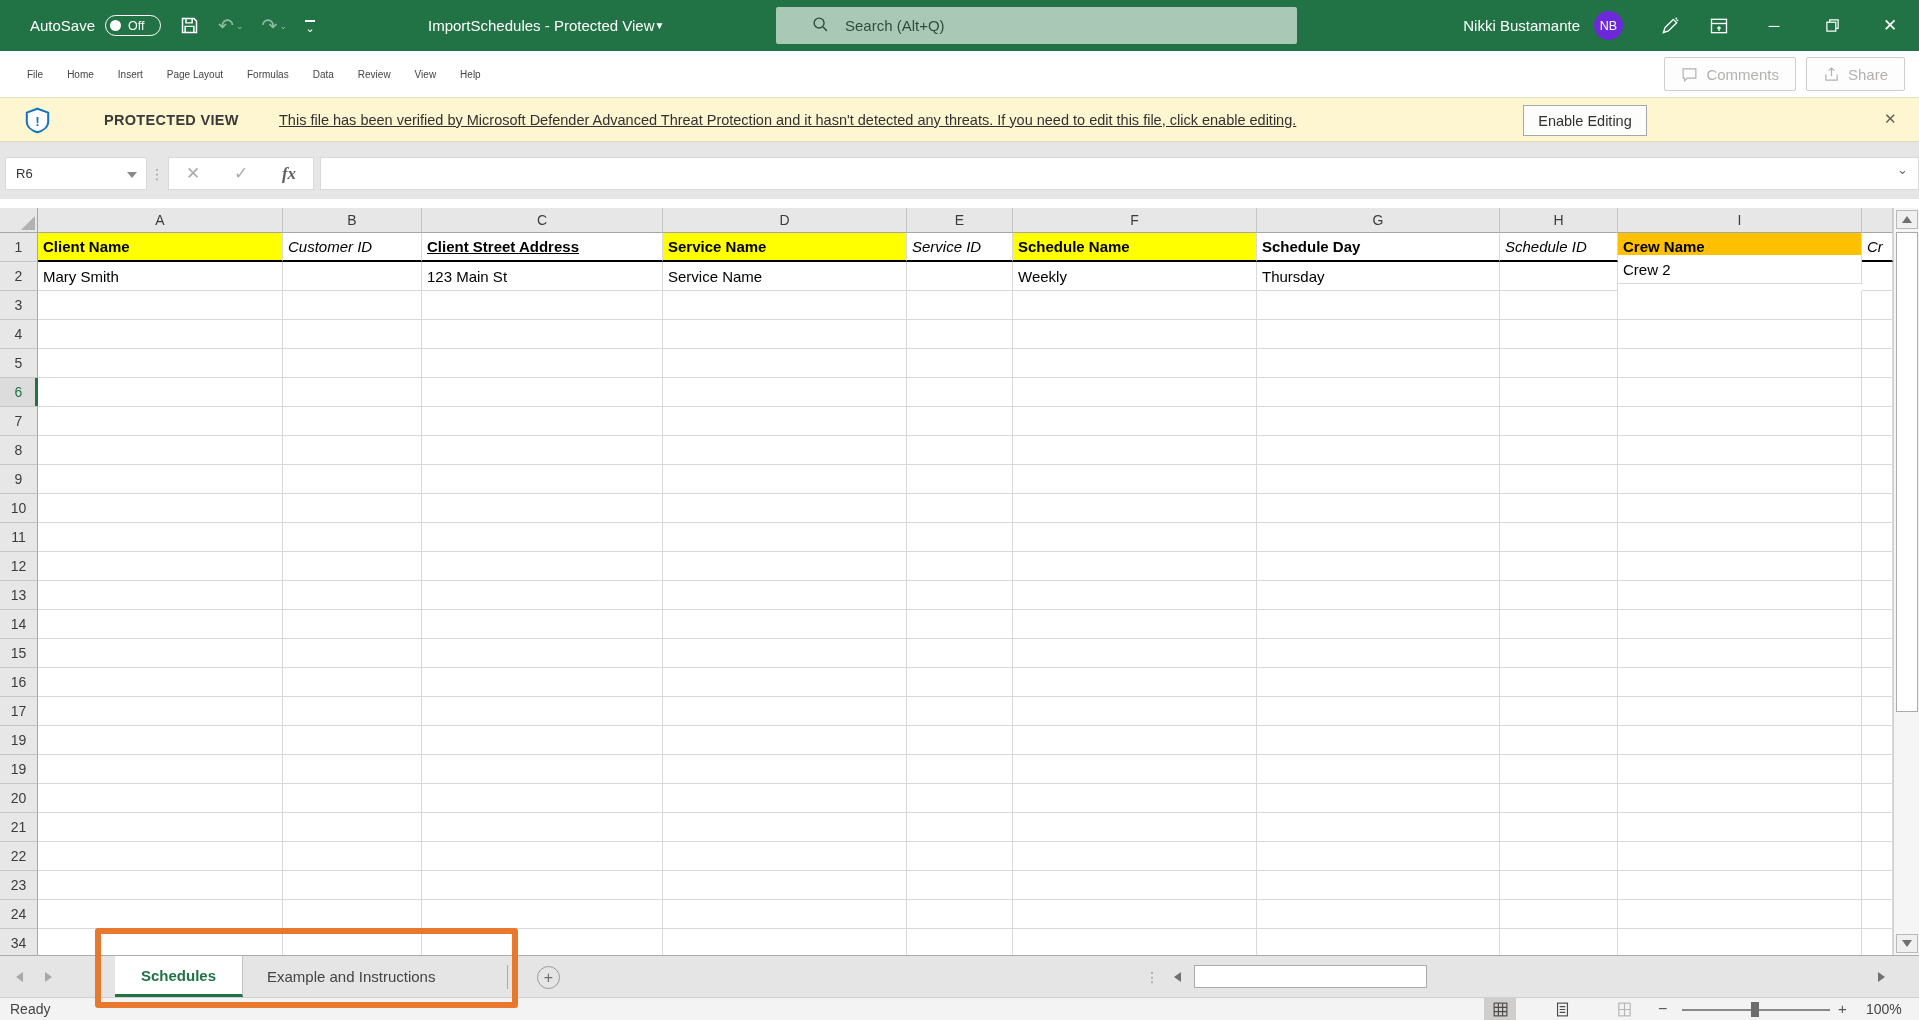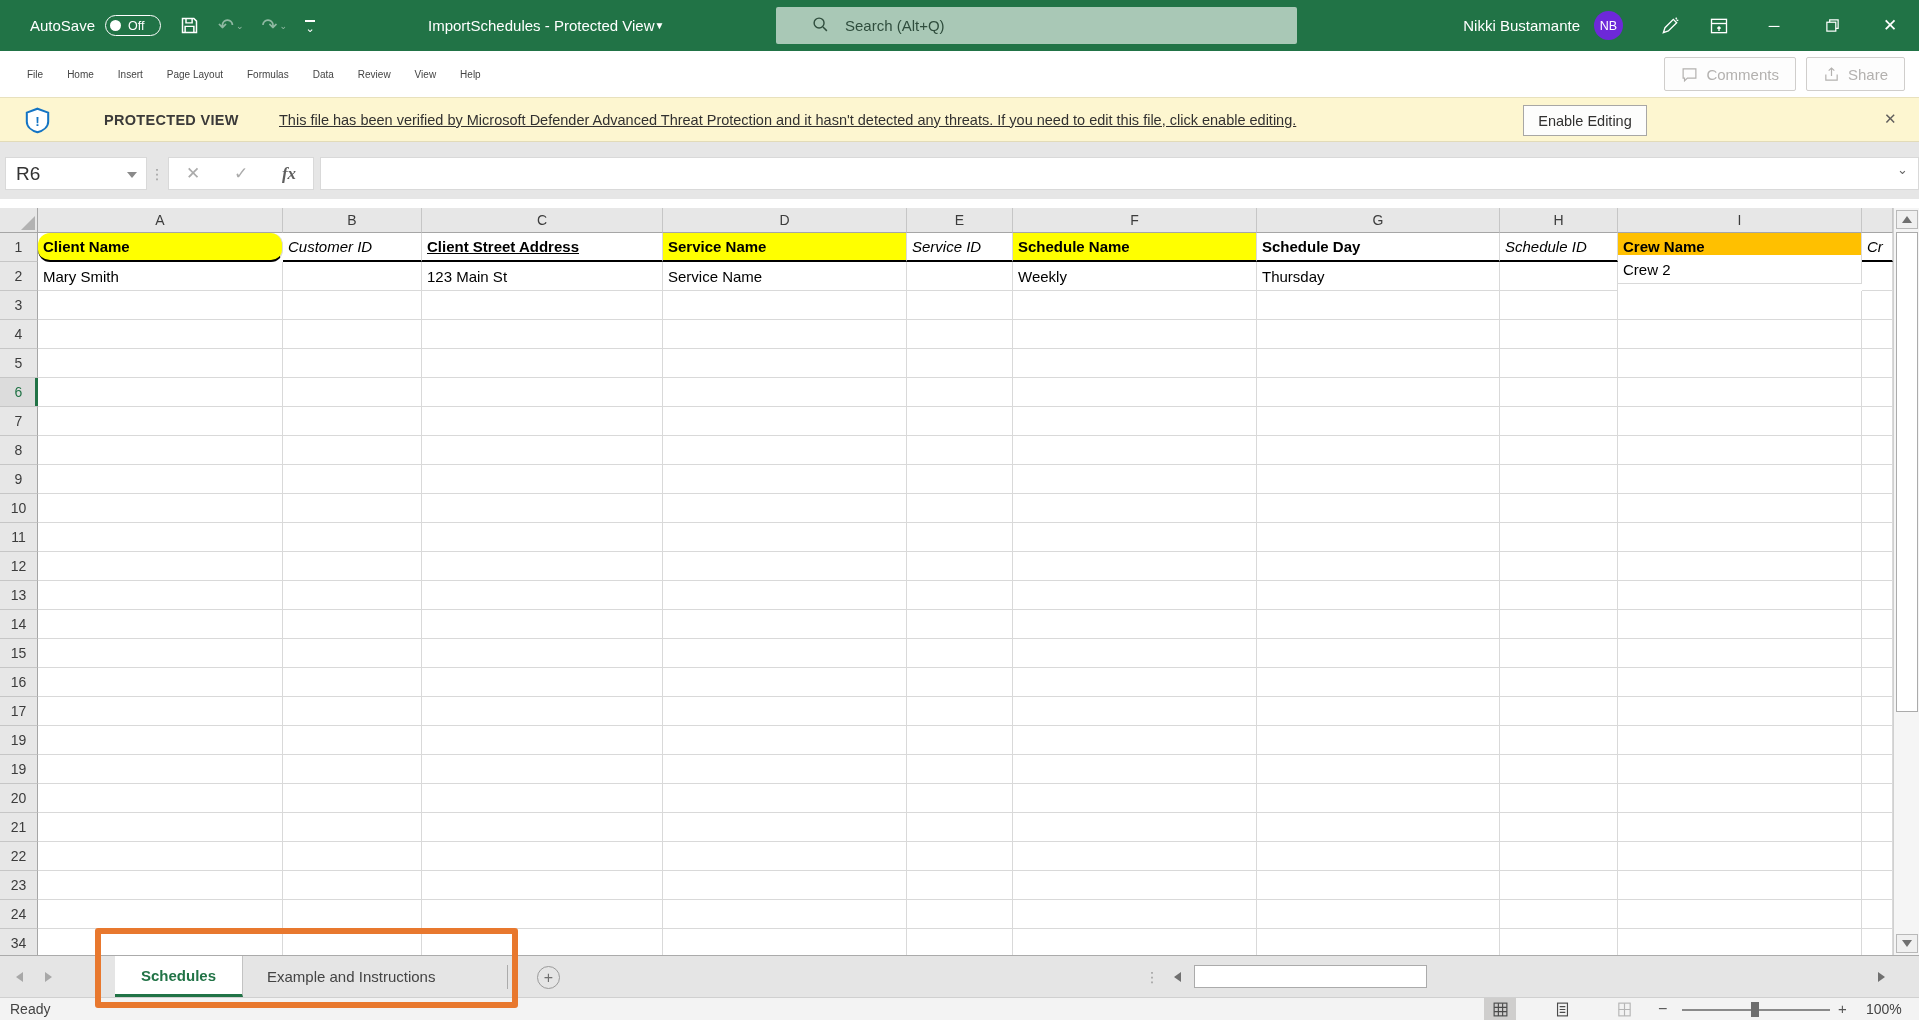--- a/index.html
+++ b/index.html
@@ -40,21 +40,21 @@
   
   .banner { position:absolute; left:0; top:97px; width:1919px; height:45px; background:#fdf6d0; border-top:1px solid #e8e1bd; border-bottom:1px solid #e2dbb8; display:flex; align-items:center; }
   .shield { position:absolute; left:24px; top:9px; }
   .banner-label { position:absolute; left:104px; font-weight:bold; font-size:14.5px; color:#3b3a39; letter-spacing:.3px; }
   .banner-msg { position:absolute; left:279px; font-size:14.5px; color:#323130; text-decoration:underline; white-space:nowrap; }
   .banner-btn { position:absolute; left:1523px; top:7px; width:124px; height:31px; background:#fdfdfc; border:1px solid #a8a7a5; font-size:14.5px; color:#323130; display:flex; align-items:center; justify-content:center; }
   .banner-close { position:absolute; left:1884px; top:12px; font-size:15px; color:#605e5c; }
 
   
   .formulabar { position:absolute; left:0; top:142px; width:1919px; height:57px; background:#e6e6e6; }
-  .namebox { position:absolute; left:5px; top:15px; width:142px; height:33px; background:#fff; border:1px solid #d9d9d9; display:flex; align-items:center; padding-left:10px; font-size:19px; color:#333; }
+  .namebox { position:absolute; left:5px; top:15px; width:142px; height:33px; background:#fff; border:1px solid #d9d9d9; display:flex; align-items:center; padding-left:10px; font-size:13px; color:#333; }
   .namebox .nb-caret { position:absolute; right:9px; top:14px; width:0; height:0; border-left:5px solid transparent; border-right:5px solid transparent; border-top:6px solid #8a8a8a; }
   .fb-dots { position:absolute; left:150px; top:15px; height:33px; display:flex; align-items:center; color:#9a9a9a; font-size:14px; letter-spacing:0; }
   .fb-group { position:absolute; left:168px; top:15px; width:146px; height:33px; background:#fff; border:1px solid #d9d9d9; display:flex; align-items:center; justify-content:space-around; }
   .fb-x { color:#ababab; font-size:17px; }
   .fb-check { color:#ababab; font-size:17px; }
   .fb-fx { color:#5f5f5f; font-size:17px; font-family:"Liberation Serif", serif; font-style:italic; font-weight:bold; }
   .fb-field { position:absolute; left:320px; top:15px; width:1599px; height:33px; background:#fff; border:1px solid #d9d9d9; }
   .fb-expand { position:absolute; left:1897px; top:20px; color:#666; font-size:13px; }
 
   
@@ -241,21 +241,21 @@
       <div class="colhdr" style="left: 283px; width: 139px;">B</div>
       <div class="colhdr" style="left: 422px; width: 241px;">C</div>
       <div class="colhdr" style="left: 663px; width: 244px;">D</div>
       <div class="colhdr" style="left: 907px; width: 106px;">E</div>
       <div class="colhdr" style="left: 1013px; width: 244px;">F</div>
       <div class="colhdr" style="left: 1257px; width: 243px;">G</div>
       <div class="colhdr" style="left: 1500px; width: 118px;">H</div>
       <div class="colhdr" style="left: 1618px; width: 244px;">I</div>
       <div class="colhdr" style="left: 1862px; width: 31px;"></div>
       <div class="rowhdr" style="top: 25px; height: 29px;">1</div>
-      <div class="cell hdr1" style="left: 38px; width: 245px; top: 25px; height: 29px; background: rgb(255, 255, 0); border-radius: 12px;">Client Name</div>
+      <div class="cell hdr1" style="left: 38px; width: 245px; top: 25px; height: 29px; background: rgb(255, 255, 0);">Client Name</div>
       <div class="cell hdr1 italic" style="left: 283px; width: 139px; top: 25px; height: 29px;">Customer ID</div>
       <div class="cell hdr1" style="left: 422px; width: 241px; top: 25px; height: 29px; text-decoration: underline;">Client Street Address</div>
       <div class="cell hdr1" style="left: 663px; width: 244px; top: 25px; height: 29px; background: rgb(255, 255, 0);">Service Name</div>
       <div class="cell hdr1 italic" style="left: 907px; width: 106px; top: 25px; height: 29px;">Service ID</div>
       <div class="cell hdr1" style="left: 1013px; width: 244px; top: 25px; height: 29px; background: rgb(255, 255, 0);">Schedule Name</div>
       <div class="cell hdr1" style="left: 1257px; width: 243px; top: 25px; height: 29px;">Schedule Day</div>
       <div class="cell hdr1 italic" style="left: 1500px; width: 118px; top: 25px; height: 29px;">Schedule ID</div>
       <div class="cell hdr1" style="left: 1618px; width: 244px; top: 25px; height: 29px; background: rgb(255, 192, 0);">Crew Name</div>
       <div class="cell hdr1 italic" style="left: 1862px; width: 31px; top: 25px; height: 29px;">Cr</div>
       <div class="rowhdr" style="top: 54px; height: 29px;">2</div>

